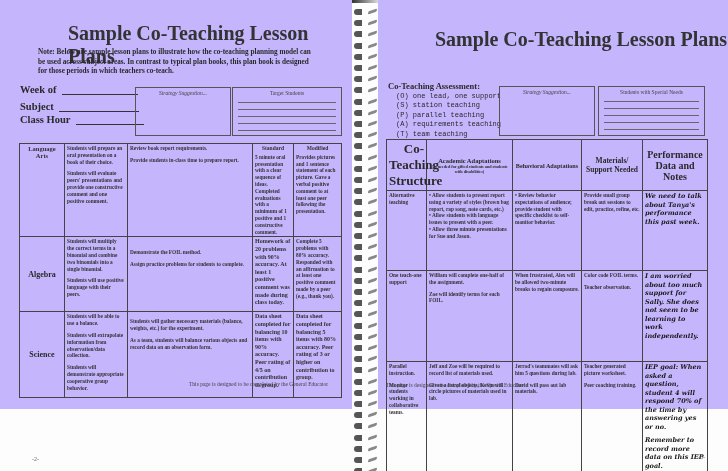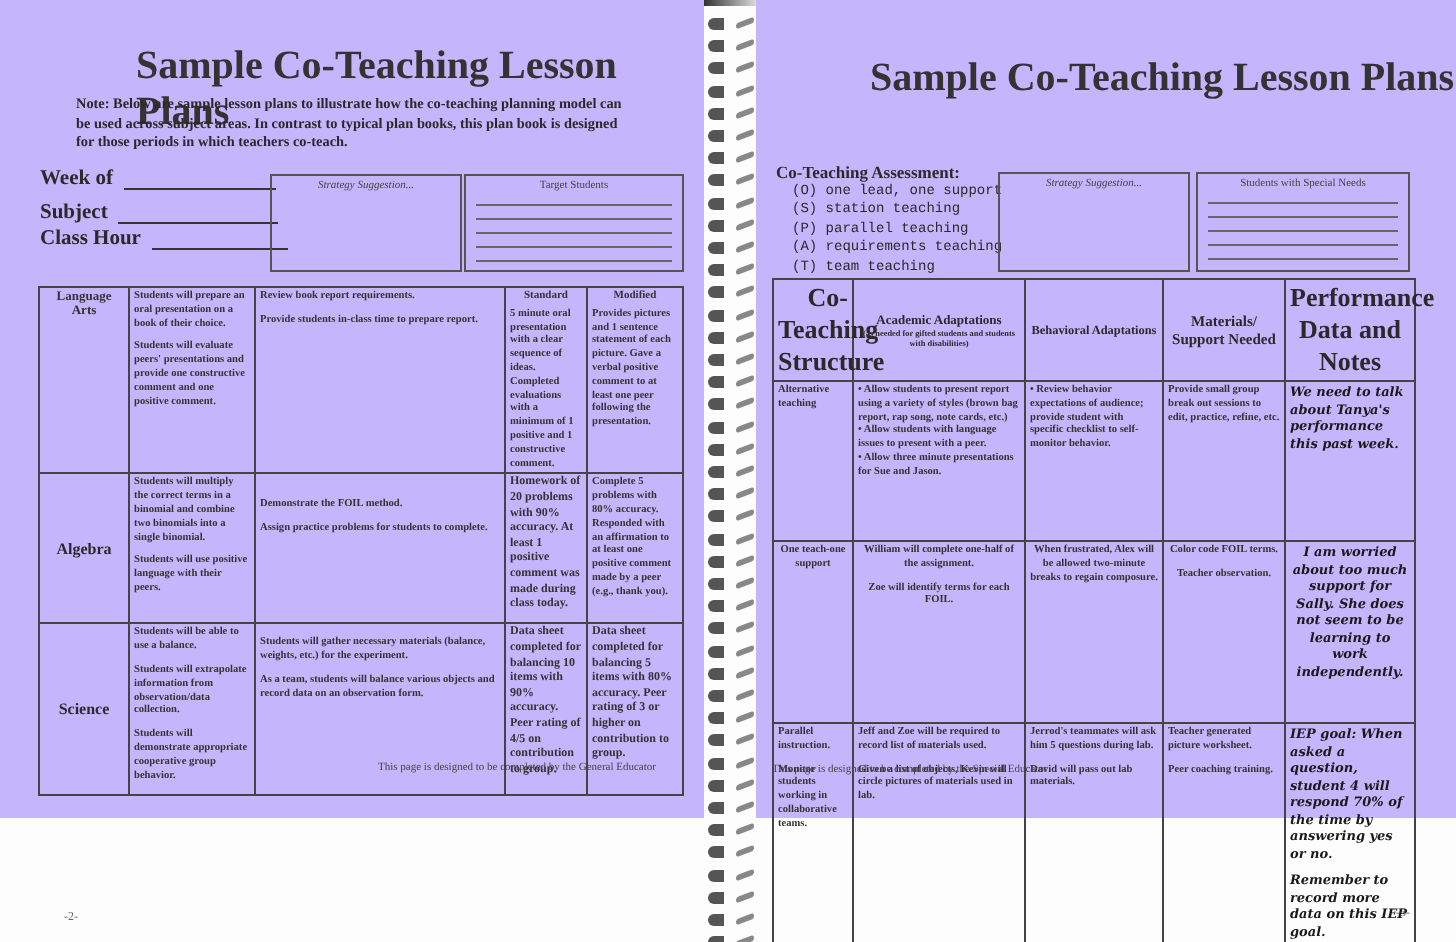--- a/index.html
+++ b/index.html
@@ -342,34 +342,34 @@
       </colgroup>
     <tbody>
         <tr style="height:23px;">
       <th style="text-align:right; font-size:13px;">Co-Teaching Structure</th>
       <th style="font-size:6.5px;">
         <span>Academic Adaptations</span>
         <span class="thsmall">(as needed for gifted students and students with disabilities)</span>
       </th>
       <th style="font-size:6.2px;">Behavioral Adaptations</th>
       <th style="font-size:7.5px;">Materials/ Support Needed</th>
-      <th style="font-size:13px;">Performance Data and Notes</th>
+      <th style="font-size:10px;">Performance Data and Notes</th>
     </tr>
     <tr style="height:80px;">
       <td class="cell">Alternative teaching</td>
       <td class="cell">
         <div>• Allow students to present report using a variety of styles (brown bag report, rap song, note cards, etc.)</div>
             <div>• Allow students with language issues to present with a peer.</div>
             <div>• Allow three minute presentations for Sue and Jason.</div>
       </td>
       <td class="cell">• Review behavior expectations of audience; provide student with specific checklist to self-monitor behavior.</td>
       <td class="cell">Provide small group break out sessions to edit, practice, refine, etc.</td>
       <td class="hand">We need to talk about Tanya's performance this past week.</td>
     </tr>
-    <tr style="height:91px;text-align:center;">
+    <tr style="height:91px;">
       <td class="cell">One teach-one support</td>
       <td class="cell">
         <p>William will complete one-half of the assignment.</p>
             <p>Zoe will identify terms for each FOIL.</p>
       </td>
       <td class="cell">When frustrated, Alex will be allowed two-minute breaks to regain composure.</td>
       <td class="cell">
         <p>Color code FOIL terms.</p>
             <p>Teacher observation.</p>
       </td>

